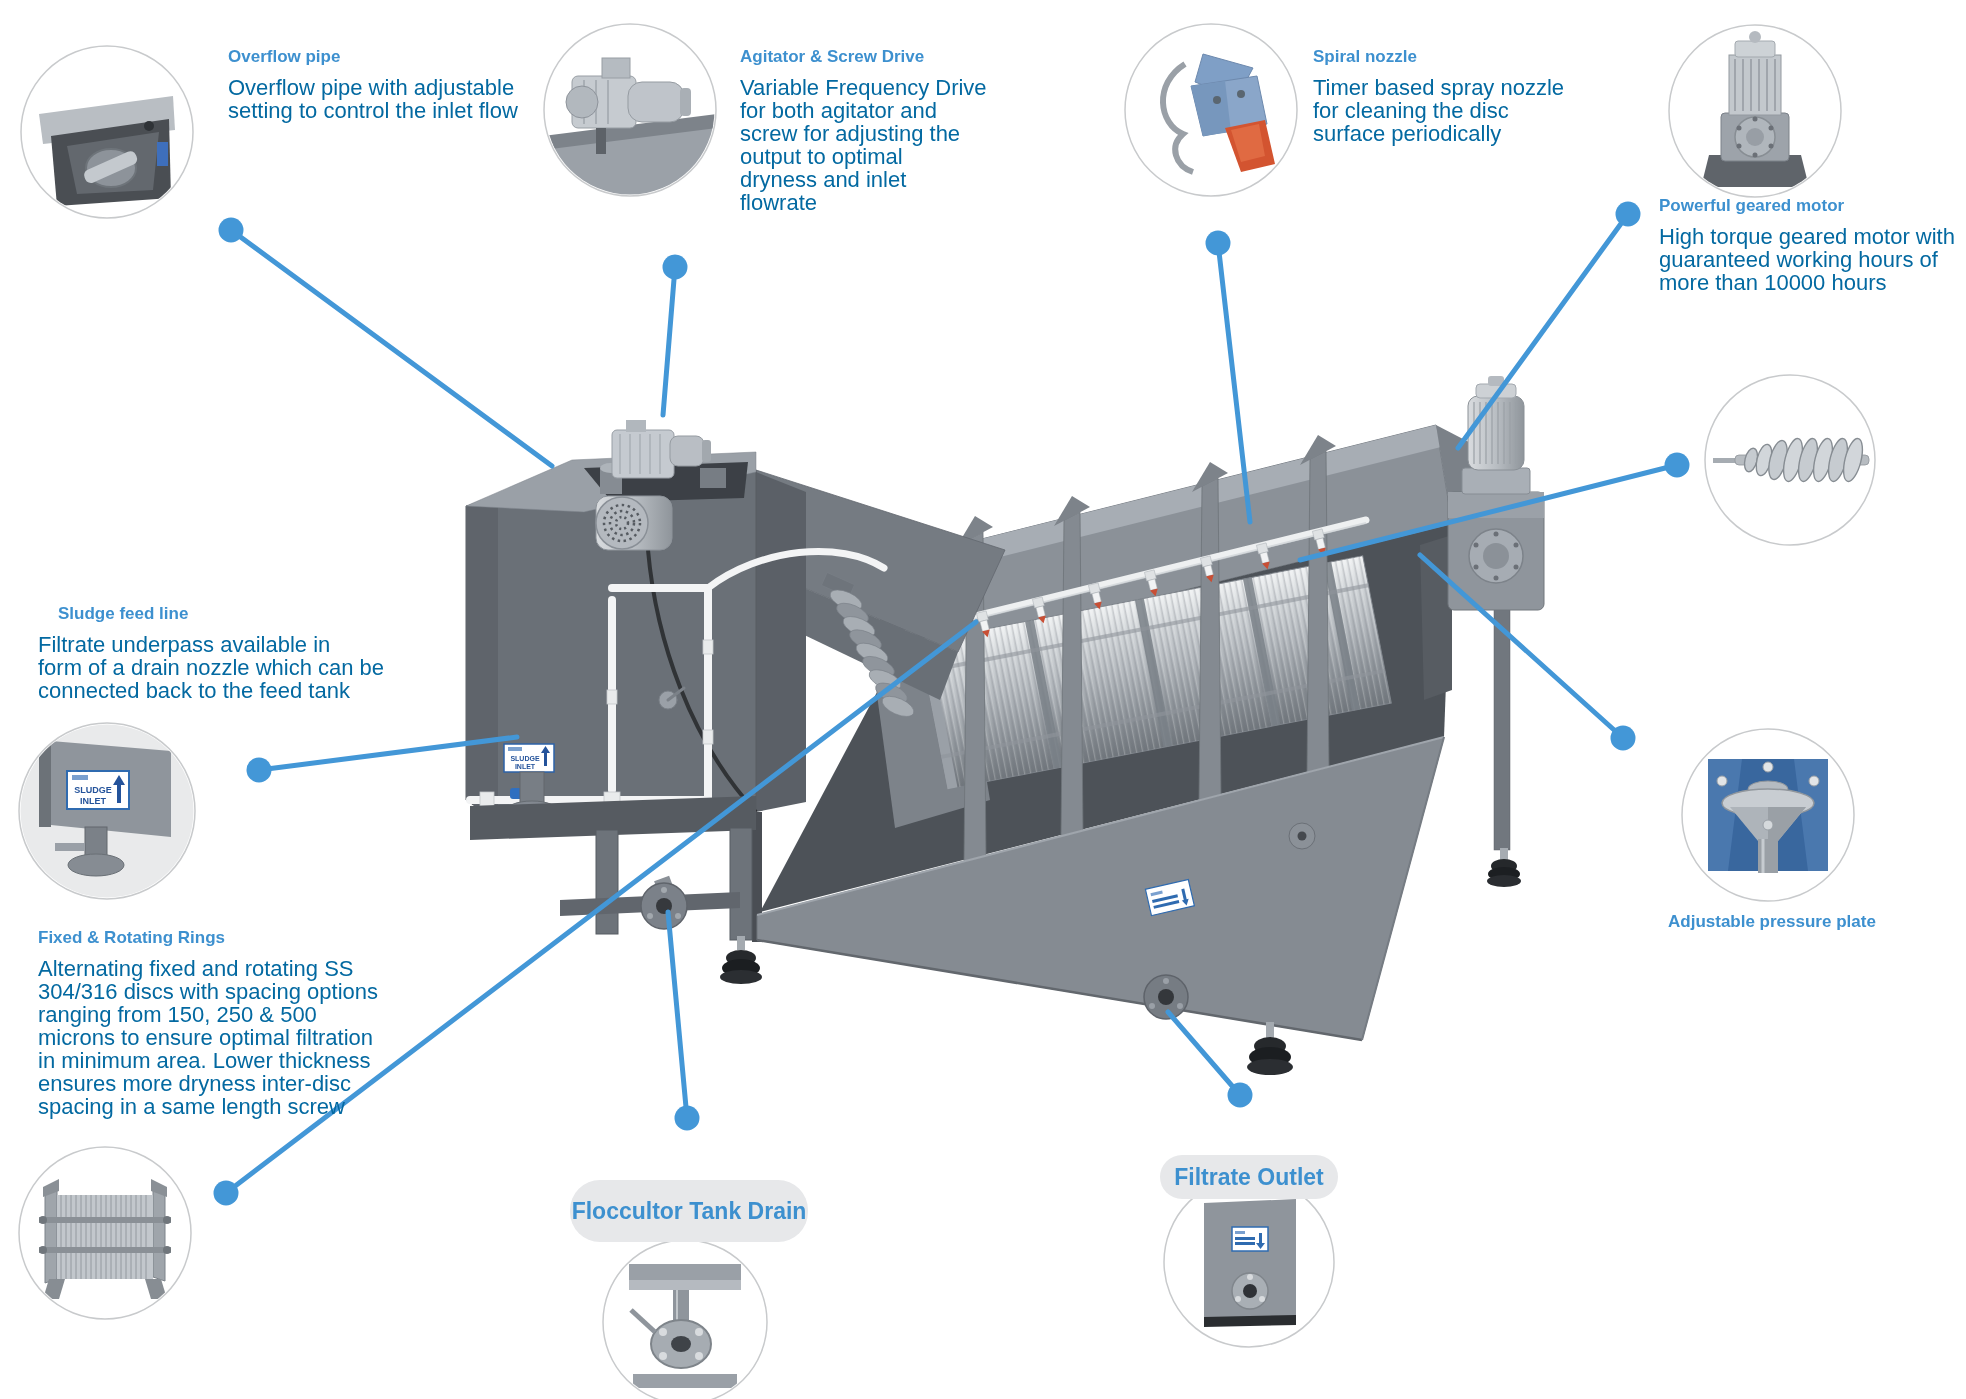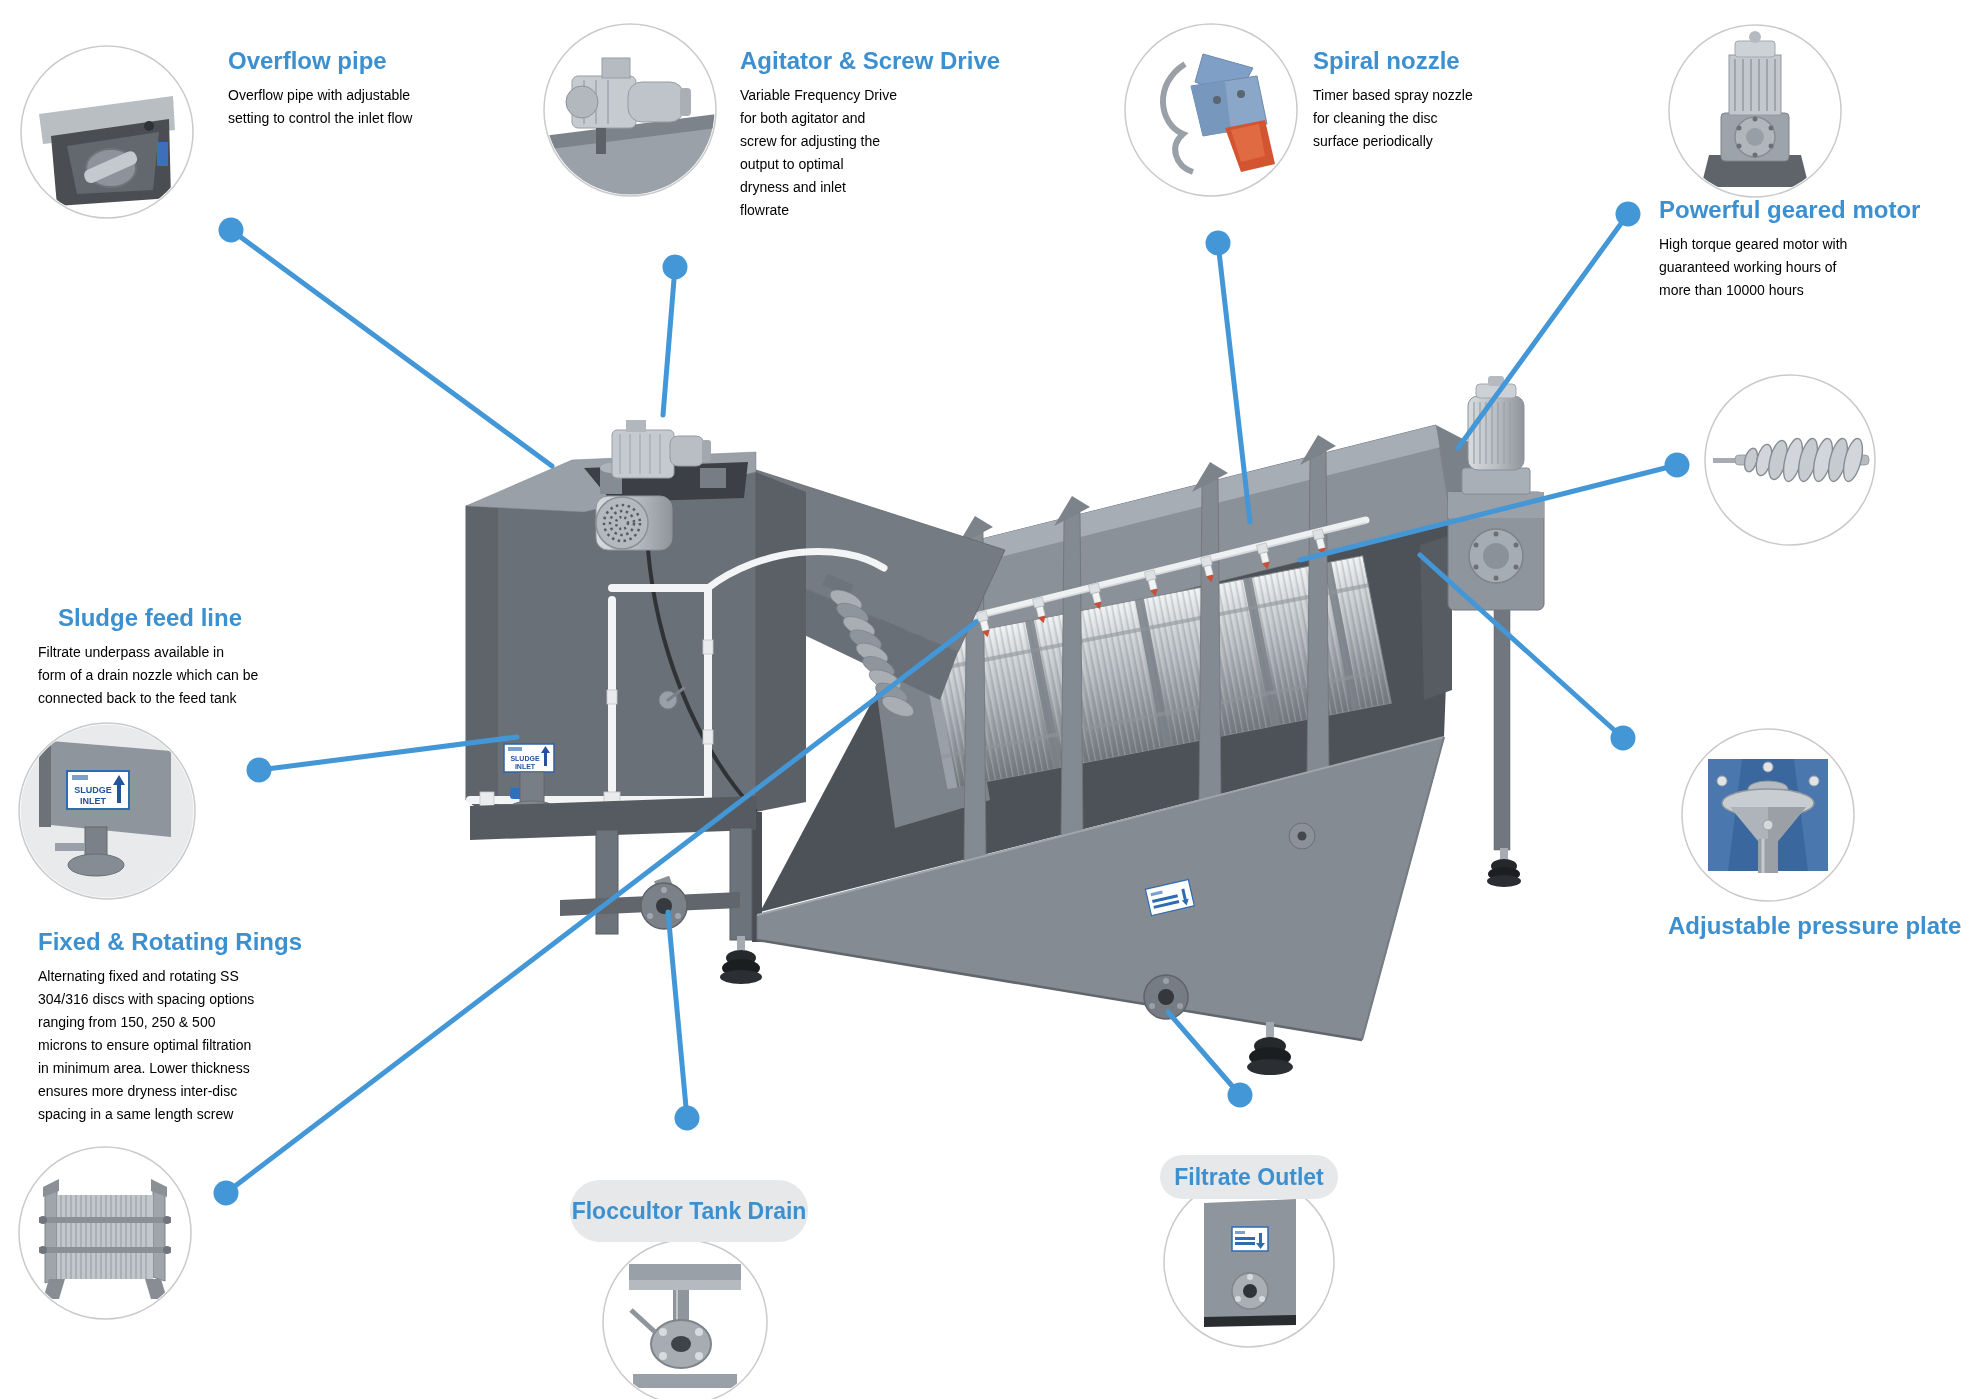--- a/index.html
+++ b/index.html
@@ -1,21 +1,21 @@
 <!DOCTYPE html>
 <html><head>
 <meta charset="utf-8">
 <style>
   html,body{margin:0;padding:0;background:#ffffff;}
   .canvas{position:relative;width:1966px;height:1399px;background:#ffffff;overflow:hidden;
           font-family:"Liberation Sans",sans-serif;}
   .scene{position:absolute;left:0;top:0;}
   .callout{position:absolute;}
-  .callout-title{font-size:24px;font-weight:bold;color:#3d90cf;white-space:nowrap;}
-  .callout-desc{margin-top:9px;font-size:14px;line-height:23px;color:#000000;white-space:nowrap;}
+  .callout-title{font-size:17px;font-weight:bold;color:#3d90cf;white-space:nowrap;}
+  .callout-desc{margin-top:9px;font-size:22px;line-height:23px;color:#0369a1;white-space:nowrap;}
   .pill{position:absolute;background:#e7e8ea;border-radius:30px;display:flex;align-items:center;justify-content:center;}
   .pill span{font-size:23px;font-weight:bold;color:#3d90cf;white-space:nowrap;}
 </style>
 </head>
 <body>
 
 <div class="canvas">
 
 <svg class="scene" width="1966" height="1399" viewBox="0 0 1966 1399">
   <defs>

